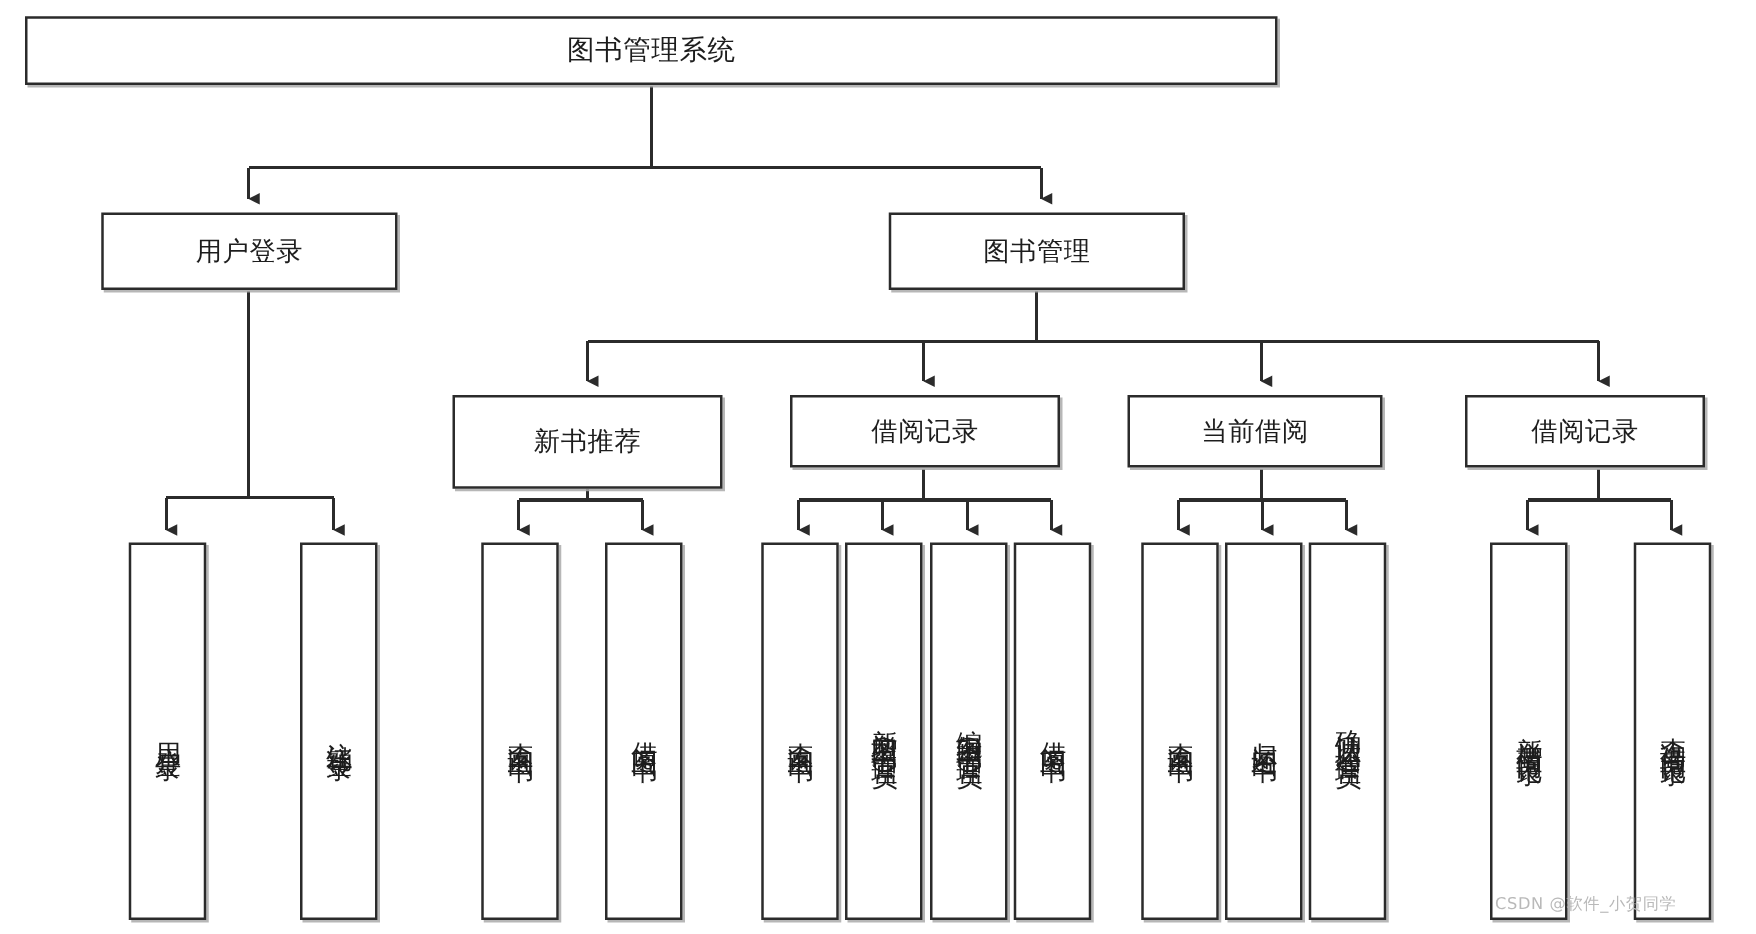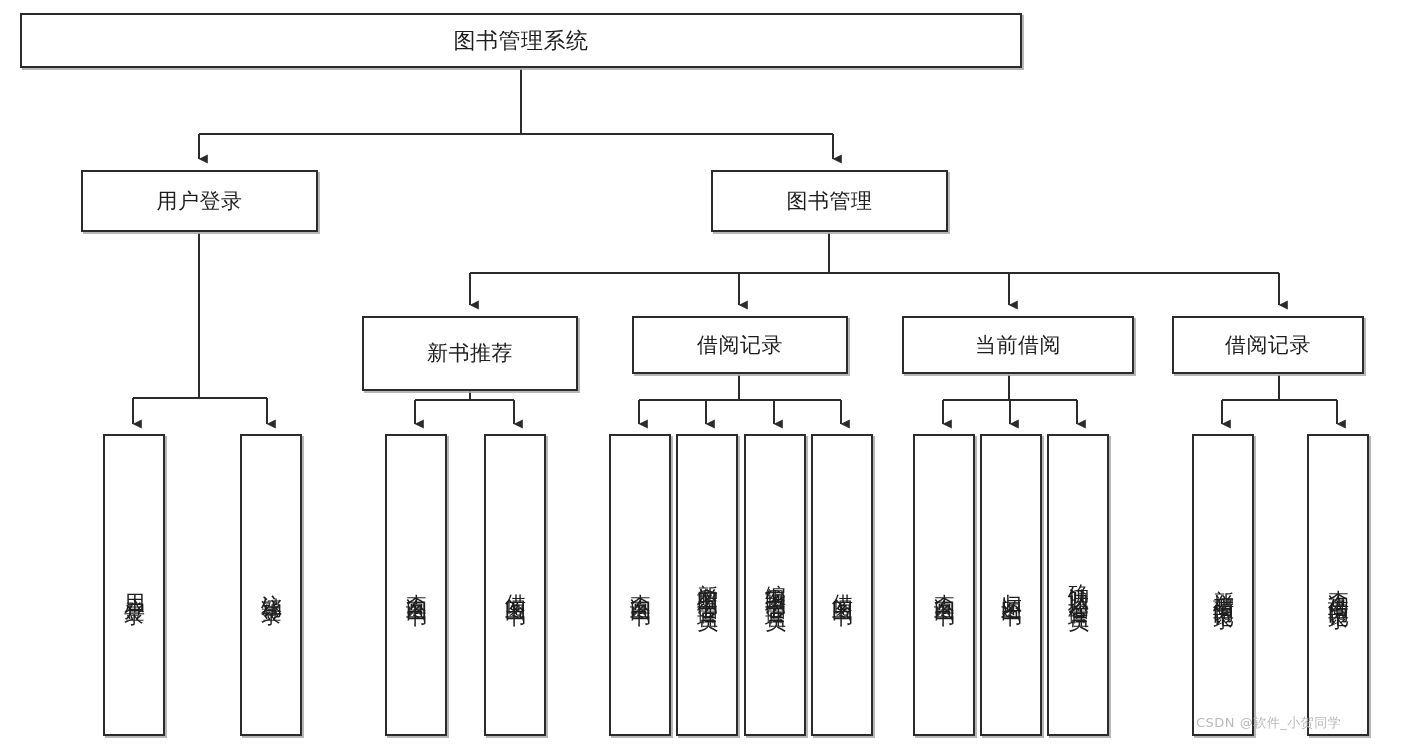--- a/index.html
+++ b/index.html
@@ -141,21 +141,21 @@
   <div class="node level2" style="left:711px; top:170px; width:237px; height:62px;">
     <span class="label">图书管理</span>
   </div>
 
   <div class="node level3" style="left:362px; top:316px; width:216px; height:75px;">
     <span class="label">新书推荐</span>
   </div>
   <div class="node level3" style="left:632px; top:316px; width:216px; height:58px;">
     <span class="label">借阅记录</span>
   </div>
-  <div class="node level3" style="left:902px; top:316px; width:232px; height:58px;">
+  <div class="node level3" style="left:902px; top:316px; width:204px; height:58px;">
     <span class="label">当前借阅</span>
   </div>
   <div class="node level3" style="left:1172px; top:316px; width:192px; height:58px;">
     <span class="label">借阅记录</span>
   </div>
 
   <div class="node leaf" style="left:103px; top:434px; width:62px; height:302px;">
     <span class="label">用户登录</span>
   </div>
   <div class="node leaf" style="left:240px; top:434px; width:62px; height:302px;">

